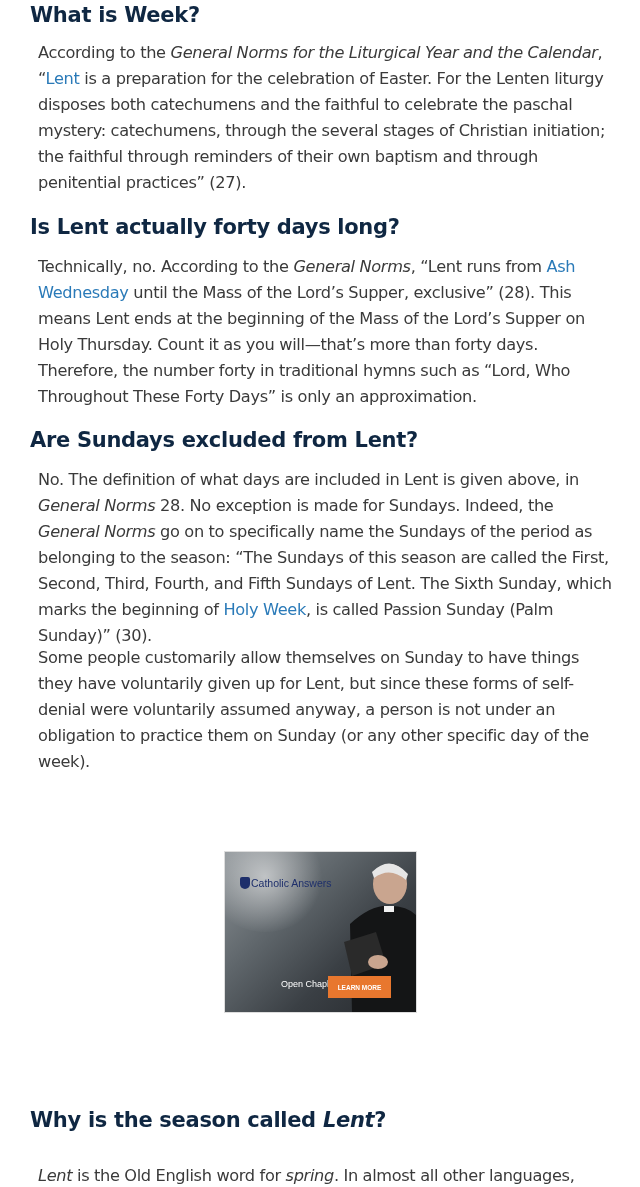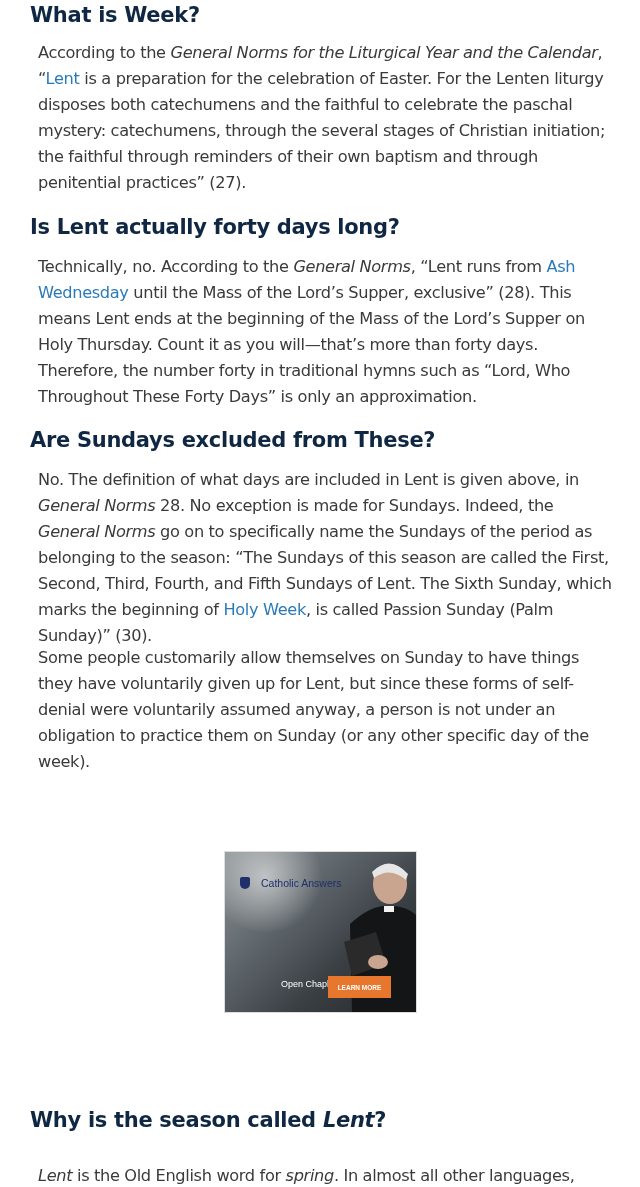--- a/index.html
+++ b/index.html
@@ -10,37 +10,37 @@
   a { color: #2a7ab8; text-decoration: none; }
   em { font-style: italic; }
   .ad {
     position: absolute; left: 225px; top: 852px; width: 191px; height: 160px;
     background: linear-gradient(135deg, #8d9397 0%, #5f666b 35%, #3a3f44 65%, #24272b 100%);
     overflow: hidden; box-shadow: 0 0 0 1px #ddd;
   }
   .ad .light { position: absolute; left: -20px; top: -30px; width: 120px; height: 110px; border-radius: 50%;
     background: radial-gradient(circle, rgba(255,255,255,0.55) 0%, rgba(255,255,255,0) 70%); }
   .ad .priest { position: absolute; right: -6px; top: 2px; width: 80px; height: 158px; }
-  .ad .brand { position: absolute; left: 15px; top: 25px; font-size: 10.5px; color: #1e2f6b; font-family: "Liberation Sans", sans-serif; display: flex; align-items: flex-end; gap: 11px; }
+  .ad .brand { position: absolute; left: 15px; top: 25px; font-size: 10.5px; color: #1e2f6b; font-family: "Liberation Sans", sans-serif; display: flex; align-items: flex-end; gap: 1px; }
   .ad .brand .shield { width: 10px; height: 12px; background: #1e2f6b; border-radius: 2px 2px 5px 5px; display: inline-block; }
   .ad .headline { position: absolute; left: 17px; top: 46px; color: #ffffff; font-family: "Liberation Sans", sans-serif; font-weight: bold; font-size: 17px; line-height: 17px; letter-spacing: 0.2px; text-shadow: 0 1px 2px rgba(0,0,0,0.5); }
   .ad .sub { position: absolute; left: 20px; top: 127px; color: #ffffff; font-family: "Liberation Sans", sans-serif; font-size: 9px; margin-left: 36px; }
   .ad .cta { position: absolute; left: 103px; top: 124px; width: 63px; height: 22px; background: #e8772e; color: #fff; font-family: "Liberation Sans", sans-serif; font-size: 6.5px; font-weight: bold; display: flex; align-items: center; justify-content: center; }
 </style>
 </head>
 <body>
 
 <div class="article">
   <h2 style="position:absolute; top:0px;">What is Week?</h2>
   <p style="position:absolute; top:32px;" id="p0">According to the <em>General Norms for the Liturgical Year and the Calendar</em>, “<a href="#">Lent</a> is a preparation for the celebration of Easter. For the Lenten liturgy disposes both catechumens and the faithful to celebrate the paschal mystery: catechumens, through the several stages of Christian initiation; the faithful through reminders of their own baptism and through penitential practices” (27).</p>
 
   <h2 style="position:absolute; top:212px;">Is Lent actually forty days long?</h2>
   <p style="position:absolute; top:246px;" id="p1">Technically, no. According to the <em>General Norms</em>, “Lent runs from <a href="#">Ash Wednesday</a> until the Mass of the Lord’s Supper, exclusive” (28). This means Lent ends at the beginning of the Mass of the Lord’s Supper on Holy Thursday. Count it as you will—that’s more than forty days. Therefore, the number forty in traditional hymns such as “Lord, Who Throughout These Forty Days” is only an approximation.</p>
 
-  <h2 style="position:absolute; top:425px;">Are Sundays excluded from These?</h2>
+  <h2 style="position:absolute; top:425px;">Are Sundays excluded from Lent?</h2>
   <p style="position:absolute; top:459px;" id="p2">No. The definition of what days are included in Lent is given above, in <em>General Norms</em> 28. No exception is made for Sundays. Indeed, the <em>General Norms</em> go on to specifically name the Sundays of the period as belonging to the season: “The Sundays of this season are called the First, Second, Third, Fourth, and Fifth Sundays of Lent. The Sixth Sunday, which marks the beginning of <a href="#">Holy Week</a>, is called Passion Sunday (Palm Sunday)” (30).</p>
   <p style="position:absolute; top:637px;" id="p3">Some people customarily allow themselves on Sunday to have things they have voluntarily given up for Lent, but since these forms of self-denial were voluntarily assumed anyway, a person is not under an obligation to practice them on Sunday (or any other specific day of the week).</p>
 
   <h2 style="position:absolute; top:1105px;" id="h3">Why is the season called <em>Lent</em>?</h2>
   <p style="position:absolute; top:1155px;" id="p4"><em>Lent</em> is the Old English word for <em>spring</em>. In almost all other languages, Lent’s name is a derivative of the Latin term <em>quadragesima</em> or “the forty days.”</p>
 </div>
 
 <div class="ad">
   <div class="light"></div>
   <svg class="priest" viewBox="0 0 80 158">

